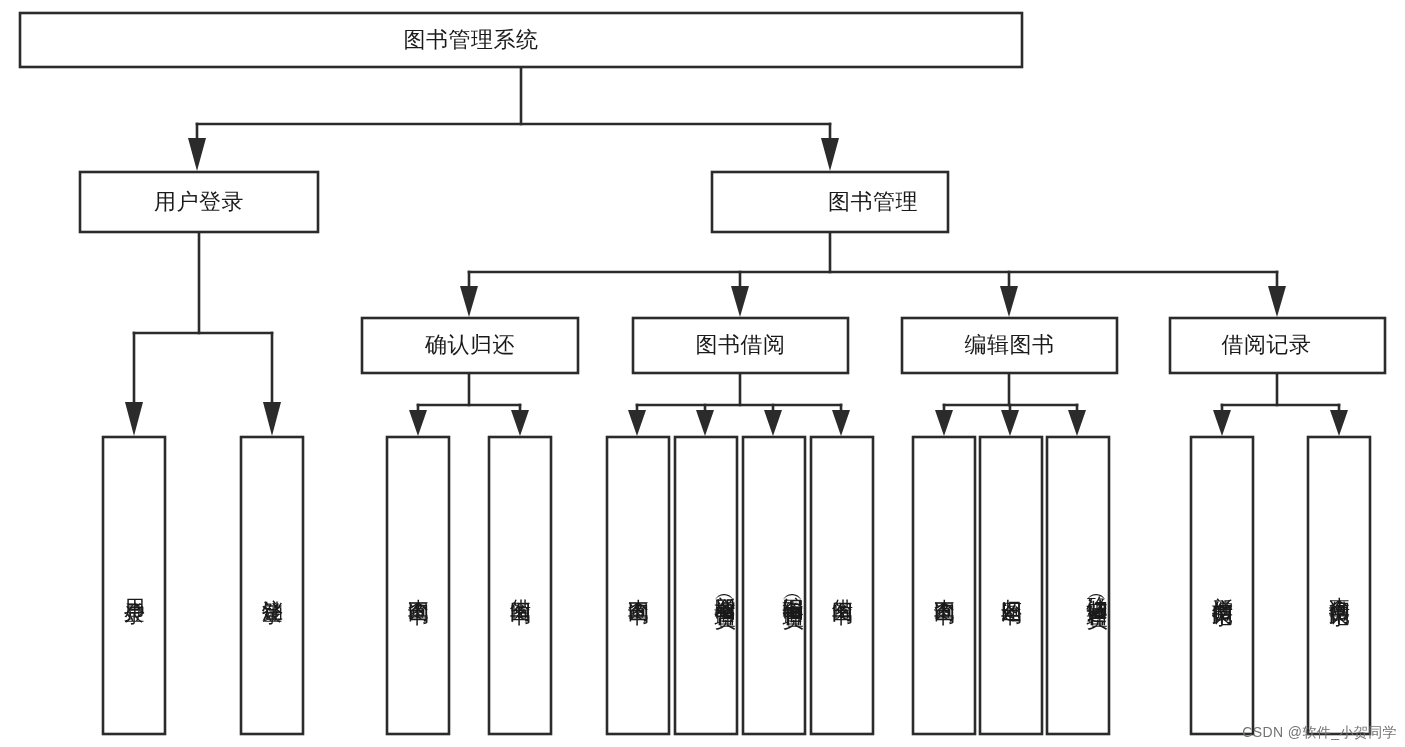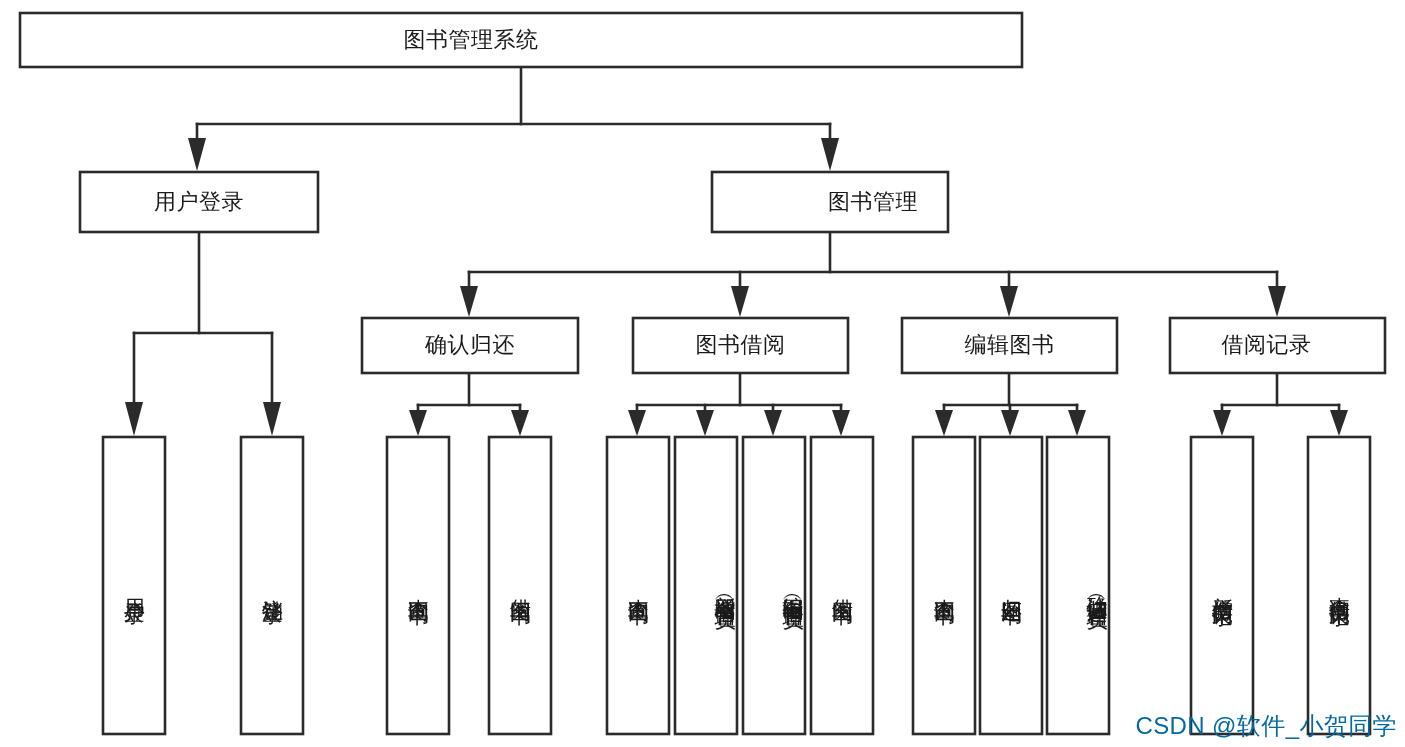--- a/index.html
+++ b/index.html
@@ -68,22 +68,22 @@
     padding-top: 4px;
   }
   .vert-label.center-v {
     align-items: center;
     padding-top: 0;
   }
   .watermark {
     position: absolute;
     right: 8px;
     bottom: 5px;
-    font-size: 24px;
-    color: #0369a1;
+    font-size: 14px;
+    color: #737373;
     font-family: "Liberation Sans", "DejaVu Sans", sans-serif;
     white-space: nowrap;
     letter-spacing: 0.4px;
   }
 </style>
 </head>
 <body>
 
 <div id="diagram-root">
 

